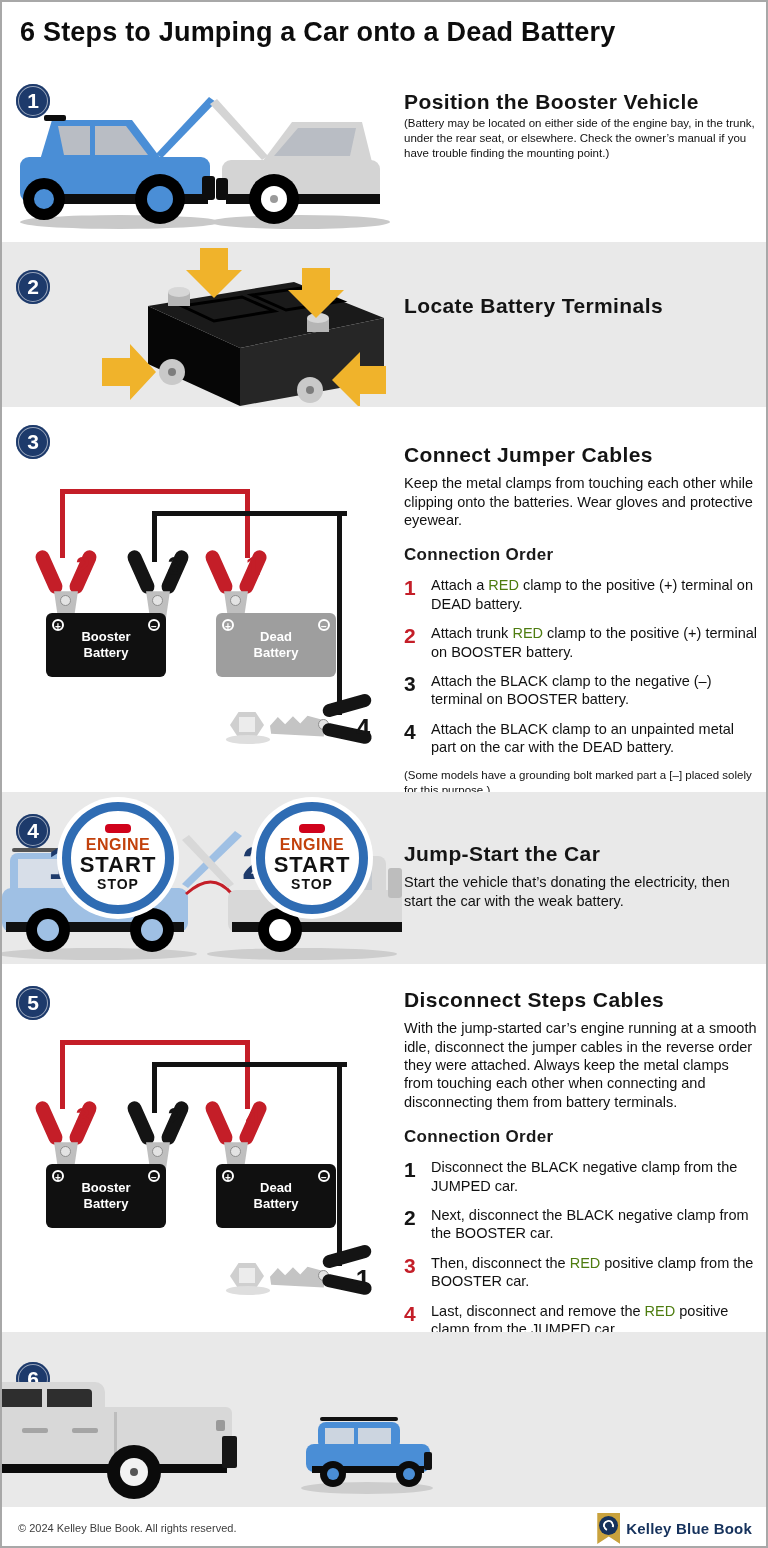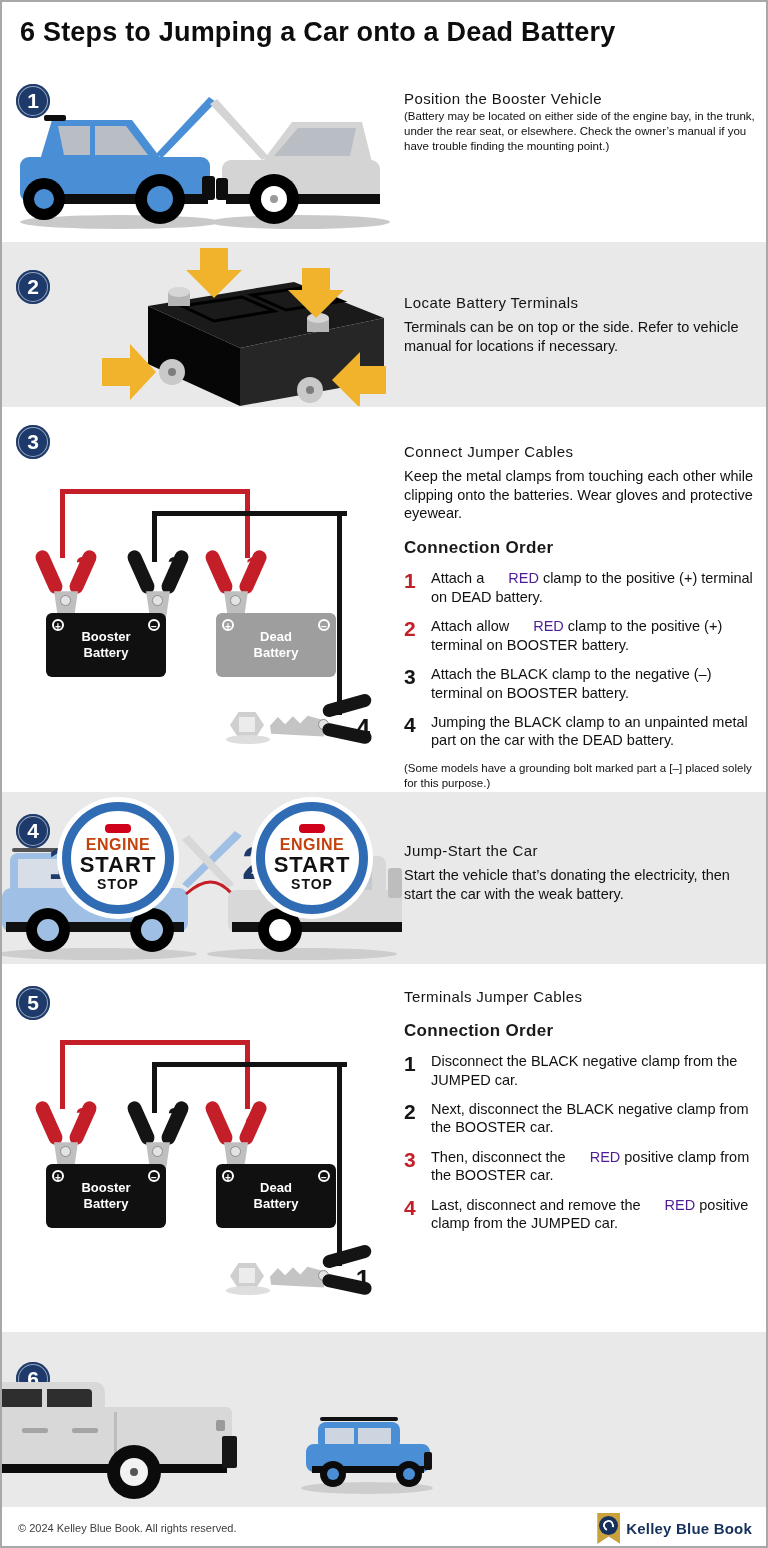--- a/index.html
+++ b/index.html
@@ -11,30 +11,30 @@
   .hdr{height:62px;}
   .hdr h1{margin:0;padding:16px 0 0 18px;font-size:27px;line-height:1.1;letter-spacing:.2px;color:#0d0d0d;}
   .t-heavy{font-weight:800;}
   .t-med{font-weight:600;}
   
   .badge{position:absolute;left:14px;width:34px;height:34px;border-radius:50%;background:#1d3a6b;
          color:#fff;font-size:21px;font-weight:800;display:flex;align-items:center;justify-content:center;
          box-shadow:inset 0 0 0 2px #1d3a6b, inset 0 0 0 3px rgba(255,255,255,.55);}
   
   .col{position:absolute;left:402px;width:356px;}
-  .step-title{font-size:15px;font-weight:400;letter-spacing:.4px;color:#141414;line-height:1.15;}
+  .step-title{font-size:21px;font-weight:700;letter-spacing:.4px;color:#141414;line-height:1.15;}
   .step-body{margin-top:7px;font-size:14.5px;line-height:1.27;color:#111;}
   .step-note{margin-top:2px;font-size:11.5px;line-height:1.3;color:#111;}
   .co-head{margin-top:16px;font-size:17px;font-weight:800;letter-spacing:.3px;}
   .co-list{margin-top:11px;}
   .co-item{display:flex;gap:11px;margin-bottom:11px;}
   .co-num{flex:0 0 16px;font-size:21px;font-weight:800;line-height:1;padding-top:1px;color:#151515;}
   .co-num[data-color="red"]{color:#c41e28;}
   .co-text{font-size:14.5px;line-height:1.27;color:#111;}
-  .seg-red{color:#4c1d95;margin-left:20px;}
+  .seg-red{color:#4d7c0f;}
   
   .diagram{position:absolute;width:380px;height:310px;}
   .cable-red{position:absolute;left:52px;top:26px;width:180px;height:64px;border:5px solid #c41e28;border-bottom:none;}
   .cable-blkA{position:absolute;left:144px;top:48px;width:190px;height:46px;border-top:5px solid #121212;border-left:5px solid #121212;}
   .cable-blkB{position:absolute;left:329px;top:48px;width:5px;height:204px;background:#121212;}
   .battery{position:absolute;top:150px;width:120px;height:64px;border-radius:6px;background:#101010;}
   .battery.b-left{left:38px;}
   .battery.b-right{left:208px;}
   .battery.b-gray{background:#9e9e9e;}
   .bat-label{position:absolute;inset:0;display:flex;align-items:center;justify-content:center;text-align:center;
@@ -148,21 +148,20 @@
       <circle cx="250" cy="144" r="13" fill="#c9c9c9"></circle>
         <circle cx="250" cy="144" r="4" fill="#7d7d7d"></circle>
 
       <polygon points="140,2 168,2 168,24 182,24 154,52 126,24 140,24" fill="#f0b32b"></polygon>
       <polygon points="242,22 270,22 270,44 284,44 256,72 228,44 242,44" fill="#f0b32b"></polygon>
       <polygon points="42,112 70,112 70,98 96,126 70,154 70,140 42,140" fill="#f0b32b"></polygon>
       <polygon points="326,120 300,120 300,106 272,134 300,162 300,148 326,148" fill="#f0b32b"></polygon>
     </svg>
     <div class="col" style="top:52px;">
       <div class="step-title">Locate Battery Terminals</div>
-      <div class="step-body">Terminals can be on top or the side. Refer to vehicle manual for locations if necessary.</div>
     </div>
   </div>
 
   <div class="section" style="height:385px;">
     <div class="badge" style="top:18px;">3</div>
     <div class="diagram" style="left:6px;top:56px;">
       <div class="cable-red"></div>
       <div class="cable-blkA"></div>
       <div class="cable-blkB"></div>
       <div class="clamp red c-pos-booster">
@@ -211,29 +210,29 @@
       <div class="step-title">Connect Jumper Cables</div>
       <div class="step-body">Keep the metal clamps from touching each other while clipping onto the batteries. Wear gloves and protective eyewear.</div>
       <div class="co-head">Connection Order</div>
       <div class="co-list">
         <div class="co-item">
           <span class="co-num" data-color="red">1</span>
           <span class="co-text"><span>Attach a </span><span class="seg-red">RED</span><span> clamp to the positive (+) terminal on DEAD battery.</span></span>
         </div>
         <div class="co-item">
           <span class="co-num" data-color="red">2</span>
-          <span class="co-text"><span>Attach allow </span><span class="seg-red">RED</span><span> clamp to the positive (+) terminal on BOOSTER battery.</span></span>
+          <span class="co-text"><span>Attach trunk </span><span class="seg-red">RED</span><span> clamp to the positive (+) terminal on BOOSTER battery.</span></span>
         </div>
         <div class="co-item">
           <span class="co-num" data-color="black">3</span>
           <span class="co-text"><span>Attach the BLACK clamp to the negative (–) terminal on BOOSTER battery.</span></span>
         </div>
         <div class="co-item">
           <span class="co-num" data-color="black">4</span>
-          <span class="co-text"><span>Jumping the BLACK clamp to an unpainted metal part on the car with the DEAD battery.</span></span>
+          <span class="co-text"><span>Attach the BLACK clamp to an unpainted metal part on the car with the DEAD battery.</span></span>
         </div>
       </div>
       <div class="step-note" style="margin-top:4px;">(Some models have a grounding bolt marked part a [–] placed solely for this purpose.)</div>
     </div>
   </div>
 
   <div class="section gray" style="height:172px;">
     <div class="badge" style="top:22px;z-index:4;">4</div>
     <svg width="400" height="165" style="position:absolute;left:0;top:6px;">
       <ellipse cx="95" cy="156" rx="100" ry="6" fill="#cdcdcd"></ellipse>
@@ -324,21 +323,22 @@
         <div class="nut-sh"></div>
       <div class="gclamp">
           <div class="jaw2"></div>
           <div class="pivot"></div>
           <div class="g1"></div>
           <div class="g2"></div>
         </div>
       <div class="cnum black n-ground">1</div>
     </div>
     <div class="col" style="top:24px;">
-      <div class="step-title">Terminals Jumper Cables</div>
+      <div class="step-title">Disconnect Steps Cables</div>
+      <div class="step-body">With the jump-started car’s engine running at a smooth idle, disconnect the jumper cables in the reverse order they were attached. Always keep the metal clamps from touching each other when connecting and disconnecting them from battery terminals.</div>
       <div class="co-head">Connection Order</div>
       <div class="co-list">
         <div class="co-item">
           <span class="co-num" data-color="black">1</span>
           <span class="co-text"><span>Disconnect the BLACK negative clamp from the JUMPED car.</span></span>
         </div>
         <div class="co-item">
           <span class="co-num" data-color="black">2</span>
           <span class="co-text"><span>Next, disconnect the BLACK negative clamp from the BOOSTER car.</span></span>
         </div>

